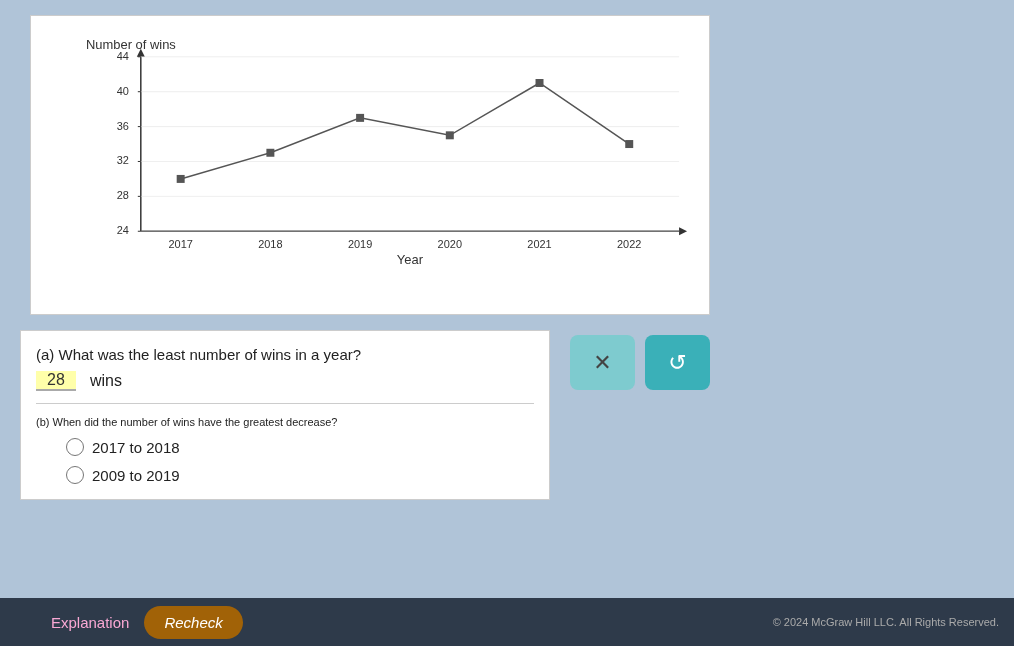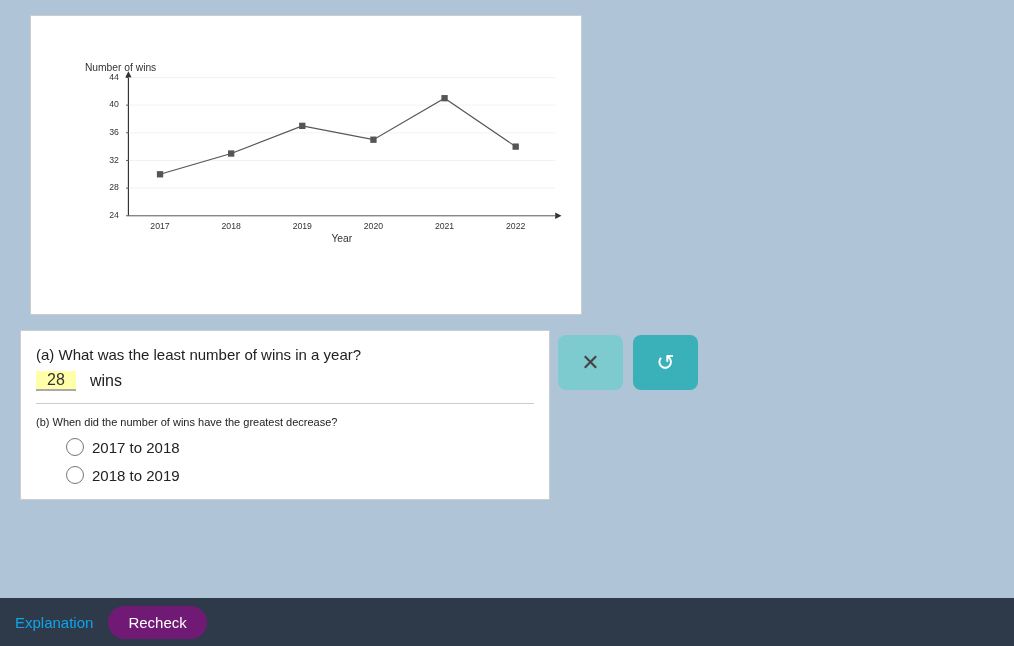--- a/index.html
+++ b/index.html
@@ -19,40 +19,40 @@
       display: flex;
       flex-direction: column;
       align-items: flex-start;
       padding: 10px 20px;
     }
 
     
     .chart-container {
       background: white;
       border: 1px solid #ccc;
-      width: 552px;
+      width: 680px;
       height: 300px;
       margin-left: 10px;
       margin-top: 5px;
       position: relative;
       padding: 15px 10px 32px 50px;
     }
 
     .chart-svg {
       width: 100%;
       height: 100%;
     }
 
     
     .qa-section {
       display: flex;
       flex-direction: row;
       margin-top: 15px;
       width: 760px;
-      gap: 8px;
+      gap: 20px;
     }
 
     .qa-box {
       background: white;
       border: 1px solid #ccc;
       width: 530px;
       padding: 15px;
       font-size: 15px;
       color: #222;
     }
@@ -152,33 +152,35 @@
       right: 0;
       height: 48px;
       background: #2e3a4a;
       display: flex;
       align-items: center;
       padding: 0 15px;
       gap: 15px;
     }
 
     .explanation-label {
-      color: #0ea5e9;
-      font-size: 15px;
-      cursor: pointer;
+      color: #f9a8d4;
+      font-size: 15px;
+      cursor: pointer;
+      margin-left: 36px;
     }
 
     .recheck-btn {
-      background: #701a75;
+      background: #a16207;
       color: white;
       border: none;
       border-radius: 20px;
       padding: 8px 20px;
       font-size: 15px;
       cursor: pointer;
+      font-style: italic;
     }
 
     .copyright {
       position: absolute;
       right: 15px;
       color: #aaa;
       font-size: 11px;
     }
   </style>
 </head>
@@ -253,33 +255,34 @@
       </div>
 
       <div class="question-b">(b) When did the number of wins have the greatest decrease?</div>
       <div class="radio-group">
         <label class="radio-item">
           <input type="radio" name="decrease" style="">
           <span>2017 to 2018</span>
         </label>
         <label class="radio-item">
           <input type="radio" name="decrease" style="">
-          <span>2018 to 2019</span>
+          <span>2009 to 2019</span>
         </label>
       </div>
     </div>
 
     <div class="buttons-panel">
       <button class="icon-btn btn-x">
         <span>✕</span>
       </button>
       <button class="icon-btn btn-undo">
         <span>↺</span>
       </button>
     </div>
   </div>
 
 </div>
 
 <div class="bottom-bar">
   <span class="explanation-label">Explanation</span>
   <button class="recheck-btn">Recheck</button>
+  <span class="copyright">© 2024 McGraw Hill LLC. All Rights Reserved.</span>
 </div>
 
 </body></html>

